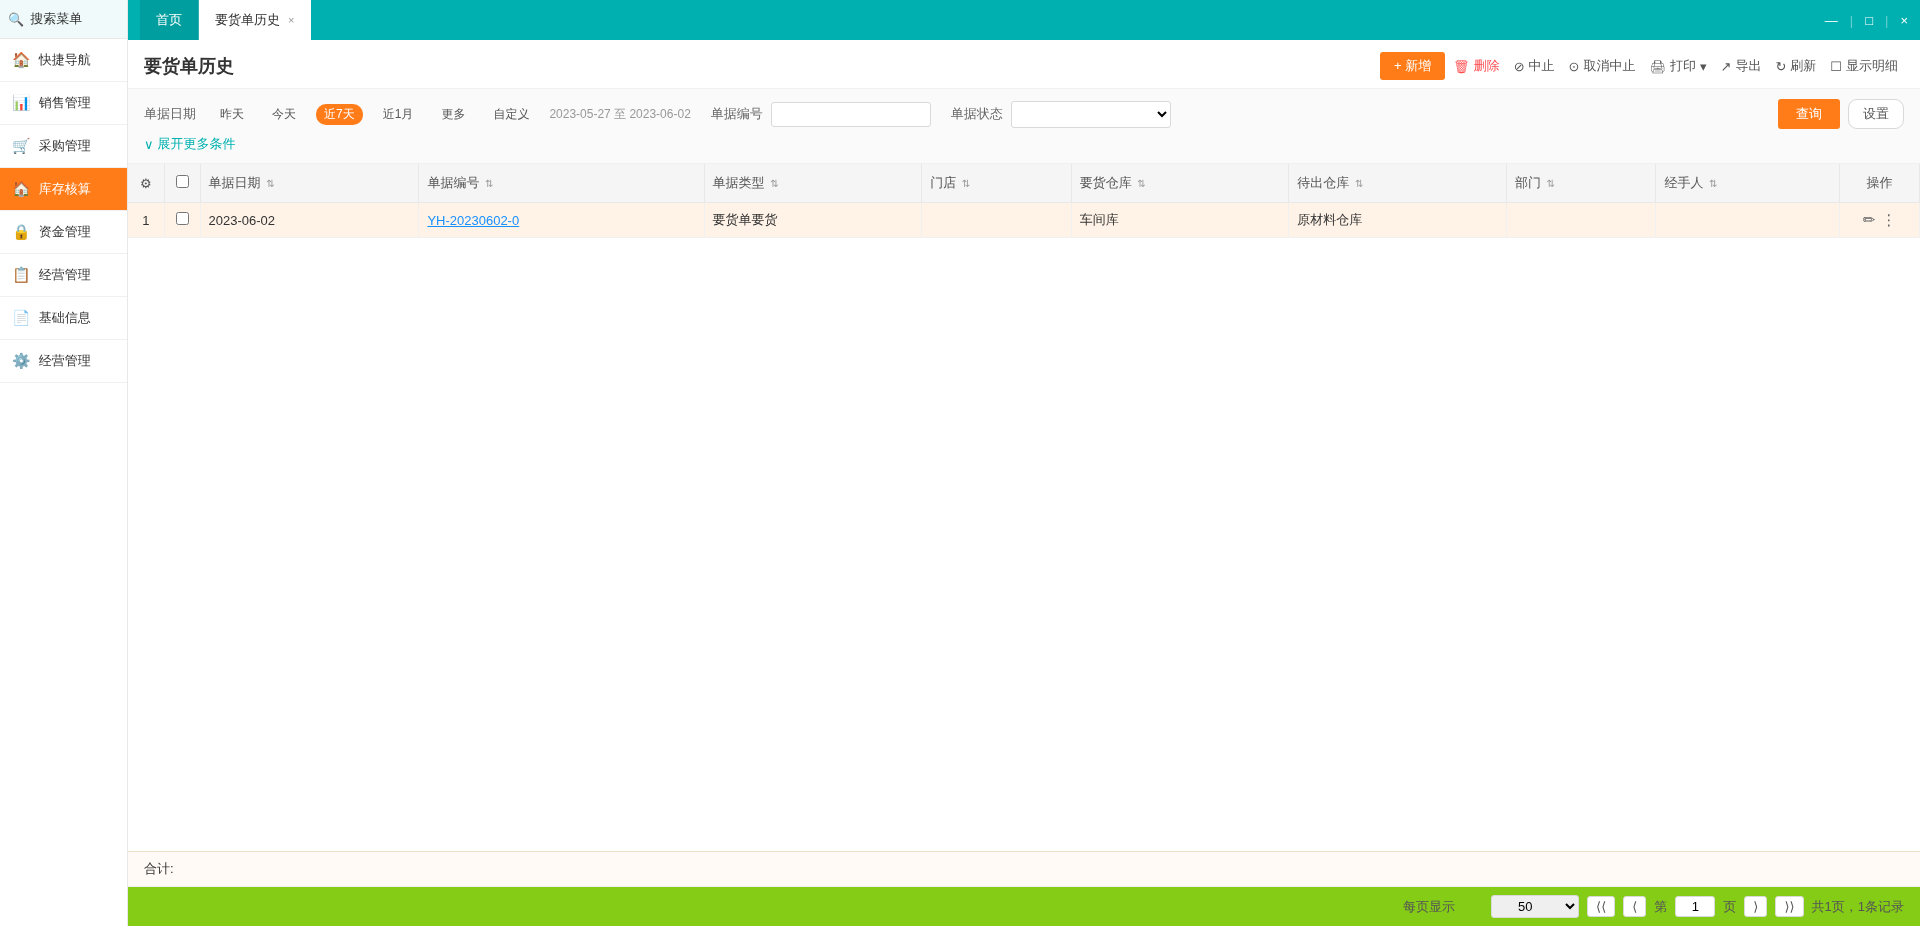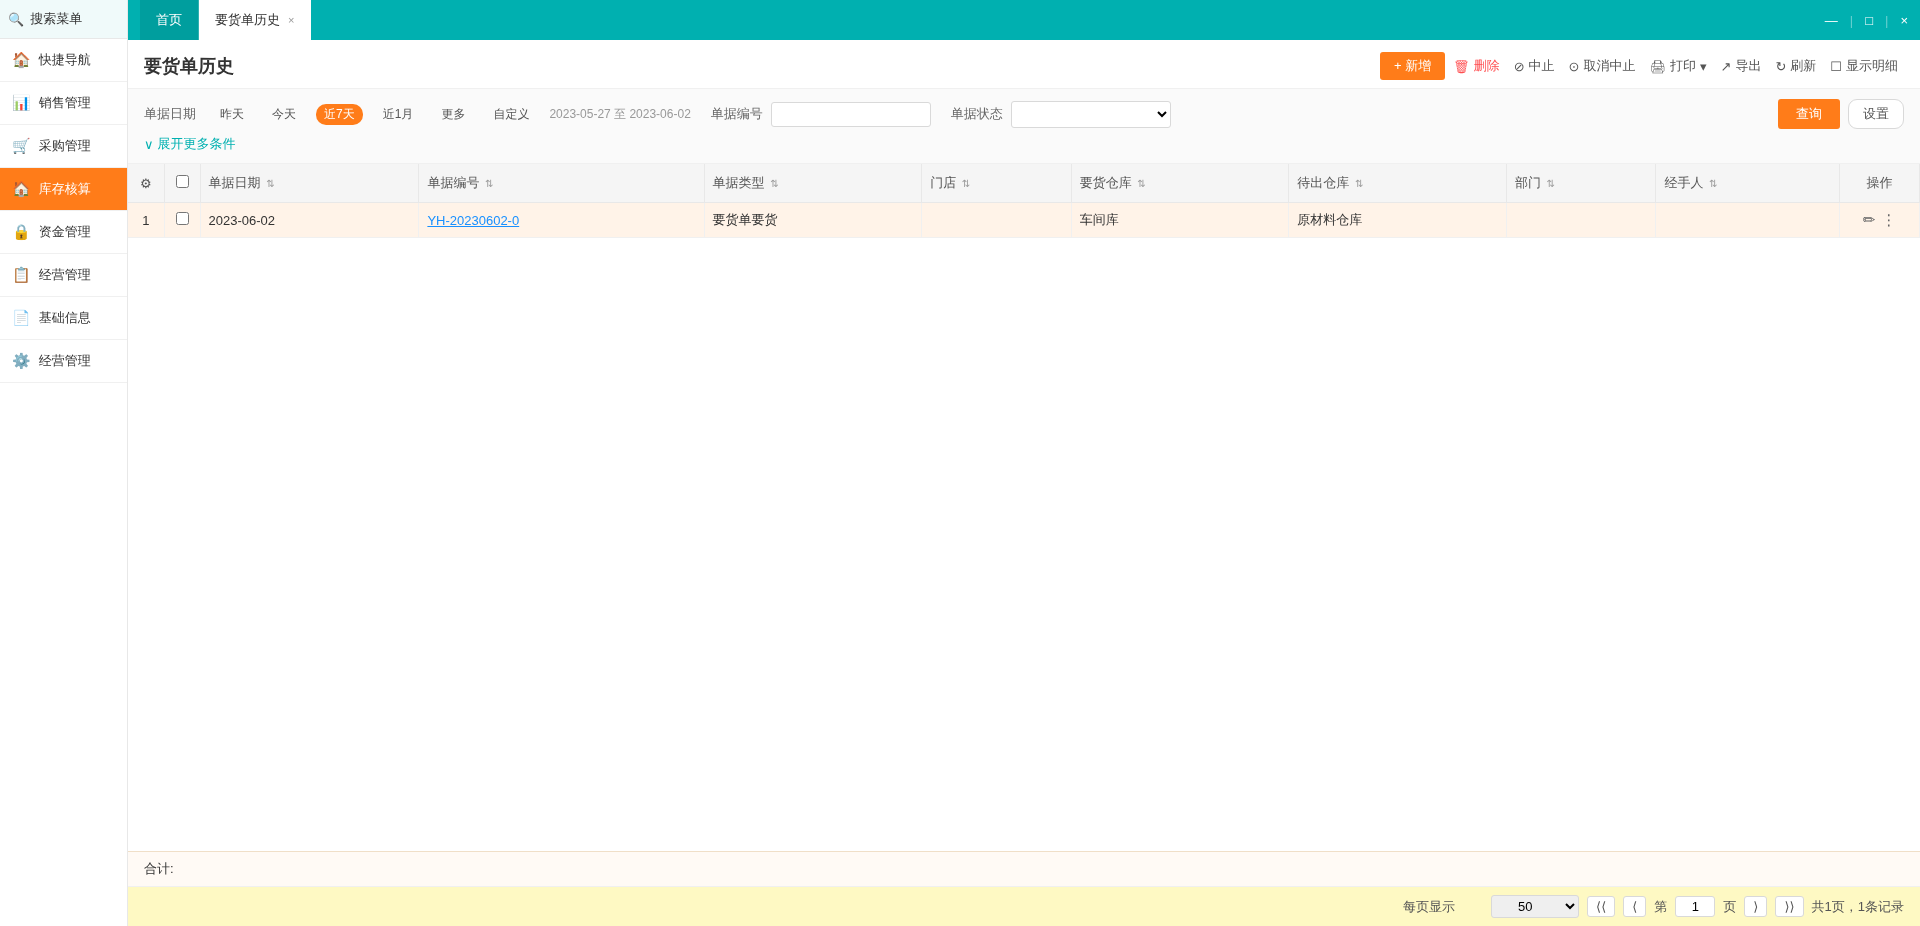--- a/index.html
+++ b/index.html
@@ -255,21 +255,21 @@
       font-size: 13px;
       color: #333;
       display: flex;
       align-items: center;
       gap: 16px;
     }
 
     
     .pagination {
       padding: 8px 16px;
-      background: #fef9c3;
+      background: #84cc16;
       border-top: 1px solid #f0f0f0;
       display: flex;
       align-items: center;
       justify-content: flex-end;
       gap: 8px;
       font-size: 13px;
       color: #555;
     }
     .pagination select {
       border: 1px solid #d9d9d9;

